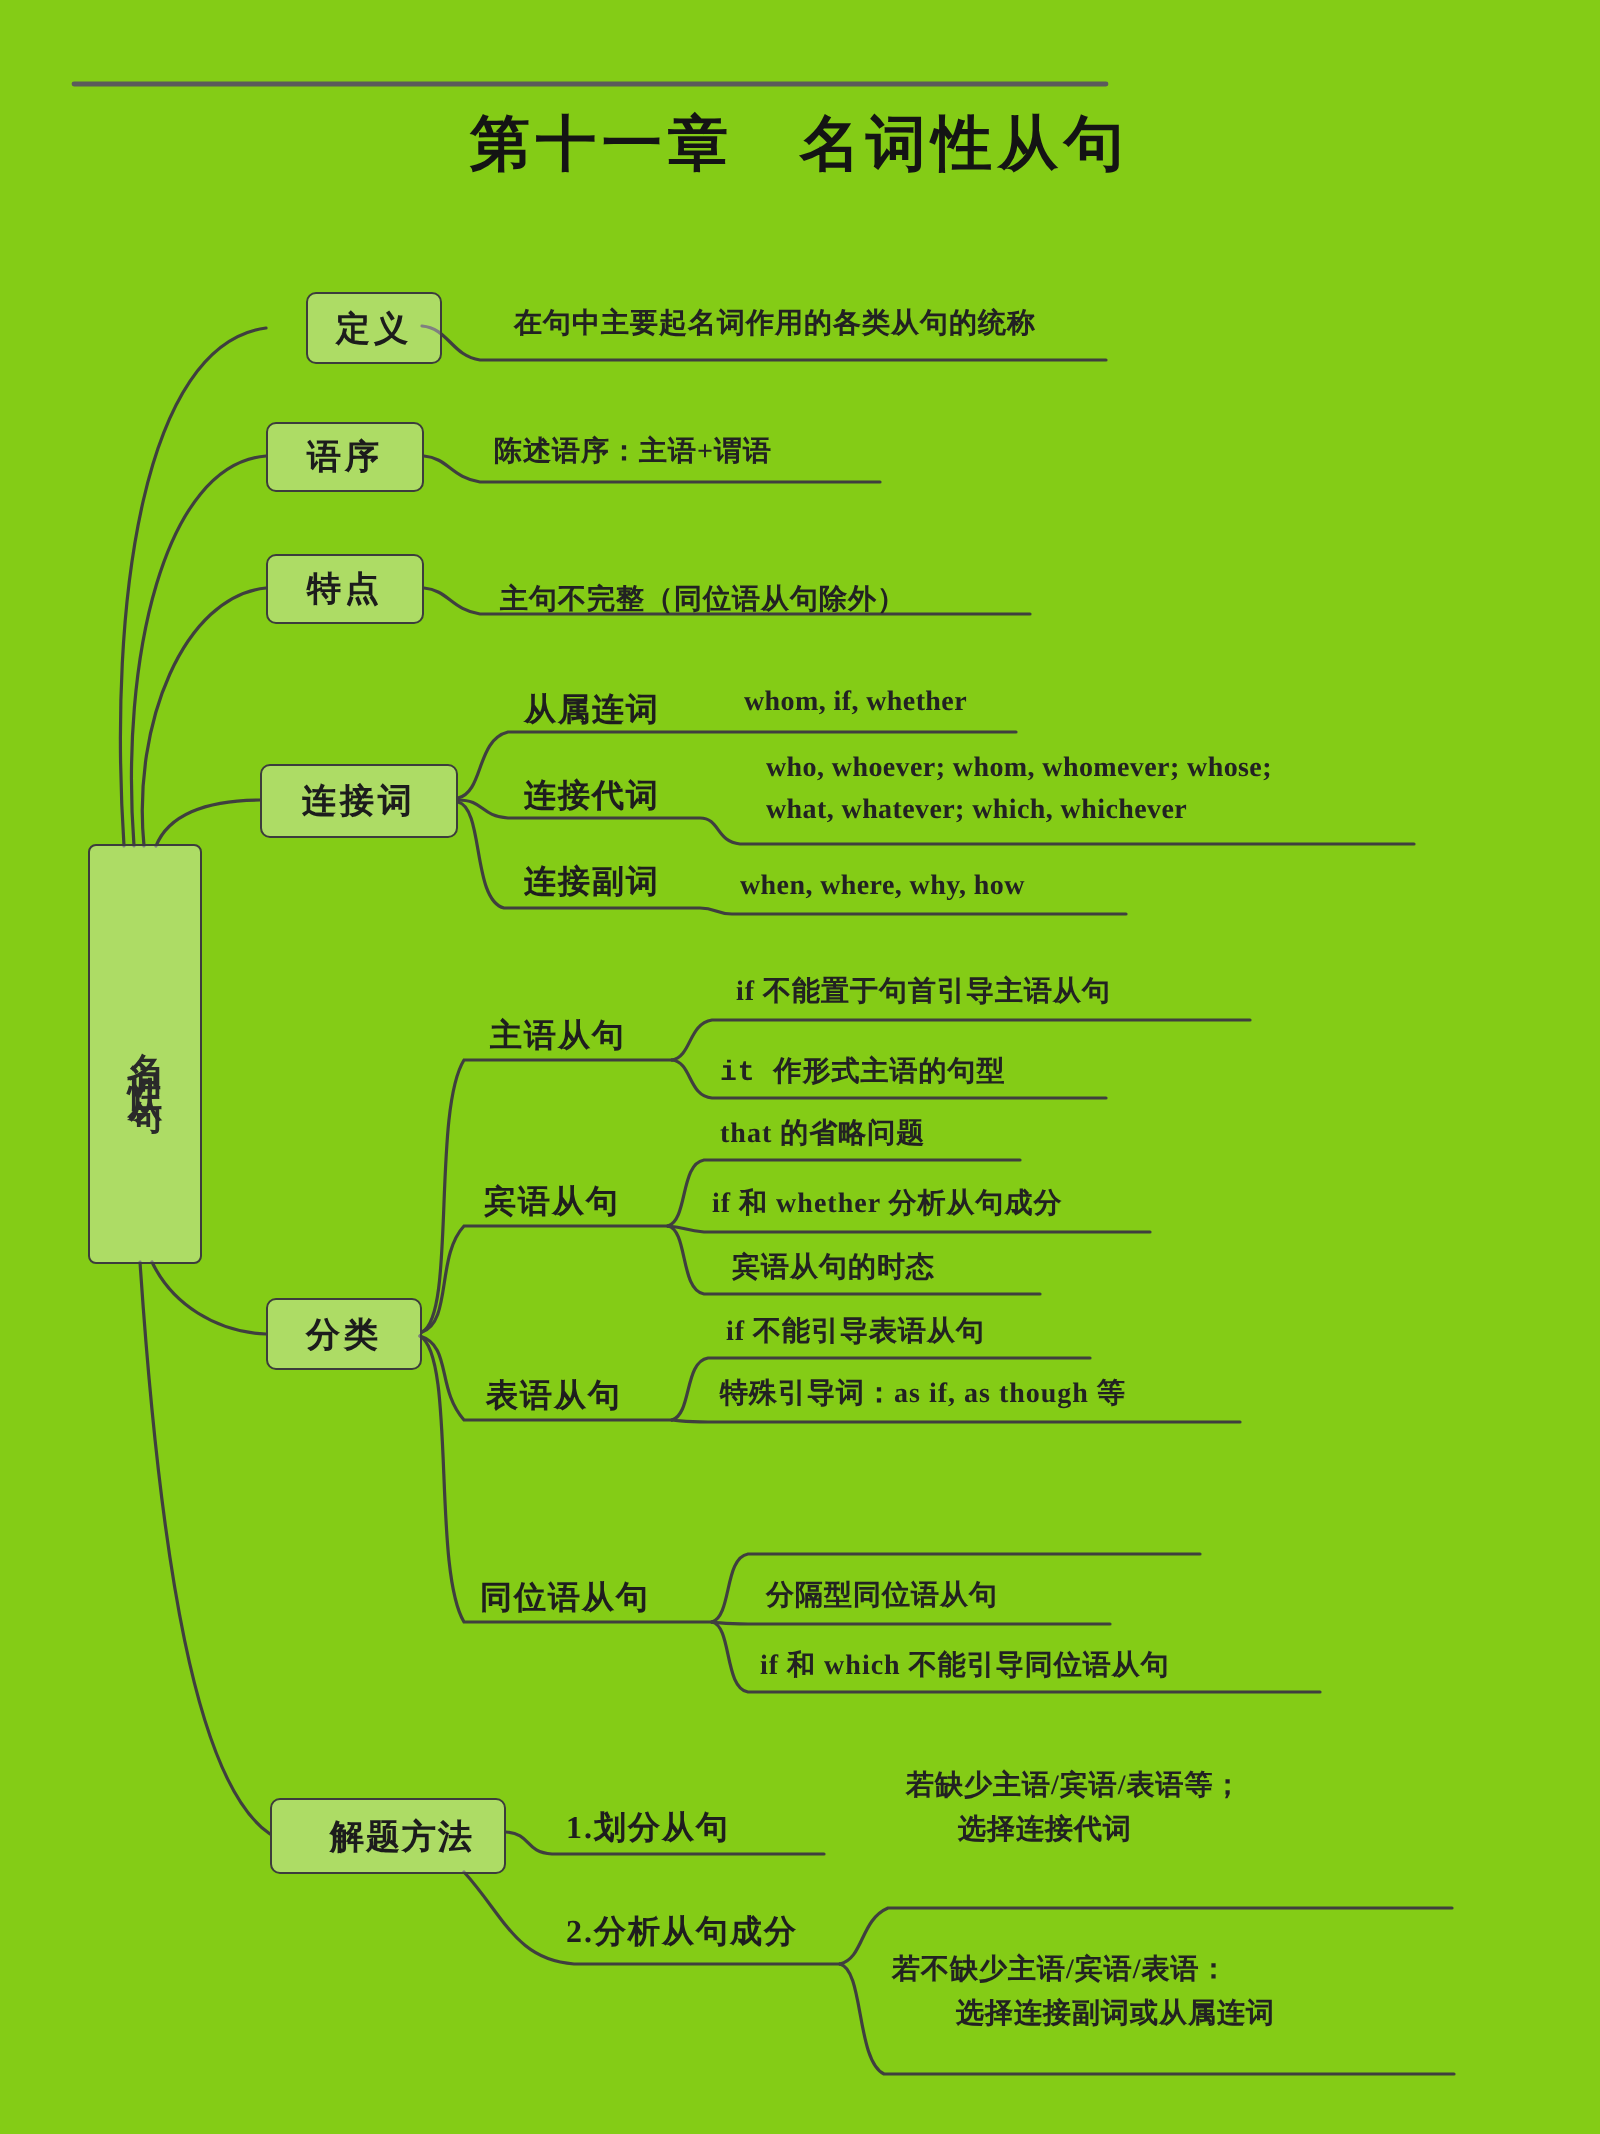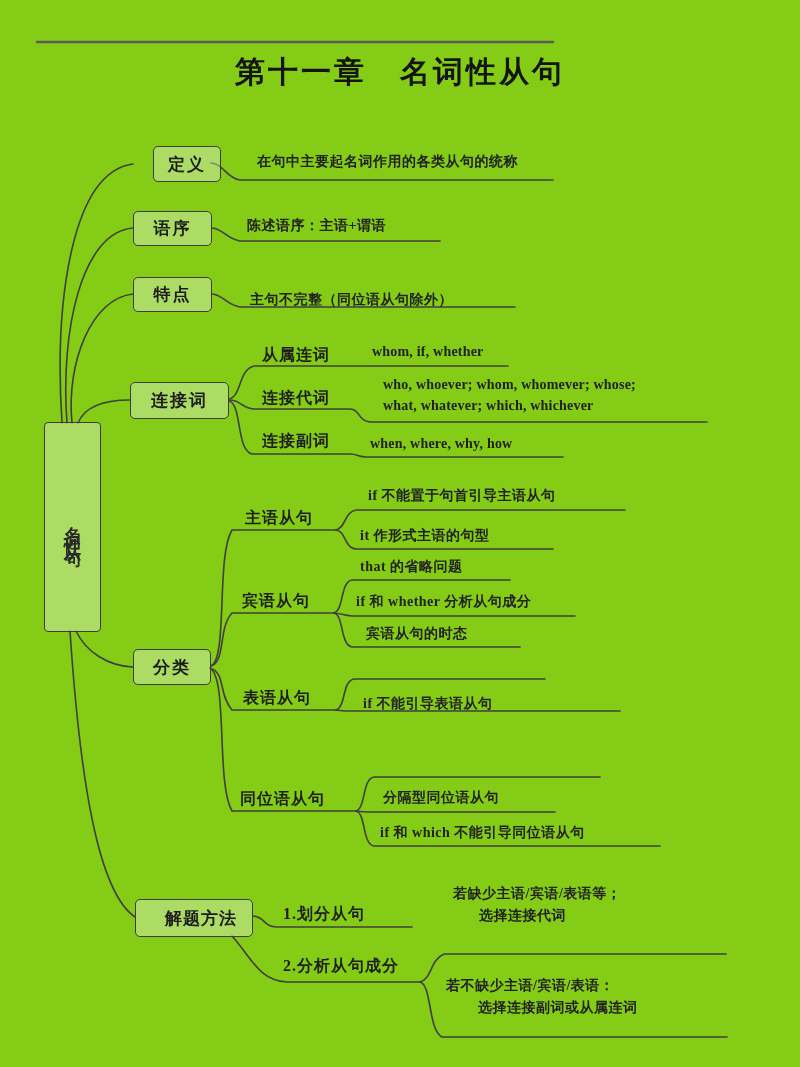--- a/index.html
+++ b/index.html
@@ -138,29 +138,30 @@
 
   <div class="lbl" style="left:262px;top:388px;">连接代词</div>
   <div class="txt en" style="left:383px;top:377px;">who, whoever; whom, whomever; whose;</div>
   <div class="txt en" style="left:383px;top:398px;">what, whatever; which, whichever</div>
 
   <div class="lbl" style="left:262px;top:431px;">连接副词</div>
   <div class="txt en" style="left:370px;top:436px;">when, where, why, how</div>
 
   <div class="lbl" style="left:245px;top:508px;">主语从句</div>
   <div class="txt" style="left:368px;top:487px;">if 不能置于句首引导主语从句</div>
-  <div class="txt" style="left:360px;top:527px;">it 作形式主语的句型</div>
+  <div class="txt" style="left:360px;top:527px;font-family:Liberation Mono, monospace;">it 作形式主语的句型</div>
 
   <div class="lbl" style="left:242px;top:591px;">宾语从句</div>
   <div class="txt" style="left:360px;top:558px;">that 的省略问题</div>
   <div class="txt" style="left:356px;top:593px;">if 和 whether 分析从句成分</div>
   <div class="txt" style="left:366px;top:625px;">宾语从句的时态</div>
 
   <div class="lbl" style="left:243px;top:688px;">表语从句</div>
-  <div class="txt" style="left:363px;top:657px;margin-top:38px;">if 不能引导表语从句</div>
+  <div class="txt" style="left:363px;top:657px;">if 不能引导表语从句</div>
+  <div class="txt" style="left:360px;top:688px;">特殊引导词：as if, as though 等</div>
 
   <div class="lbl" style="left:240px;top:789px;">同位语从句</div>
   <div class="txt" style="left:383px;top:789px;">分隔型同位语从句</div>
   <div class="txt" style="left:380px;top:824px;">if 和 which 不能引导同位语从句</div>
 
   <div class="lbl" style="left:283px;top:904px;">1.划分从句</div>
   <div class="txt note" style="left:453px;top:883px;">
     <span>若缺少主语/宾语/表语等；</span>
     <span class="l2">选择连接代词</span>
   </div>

